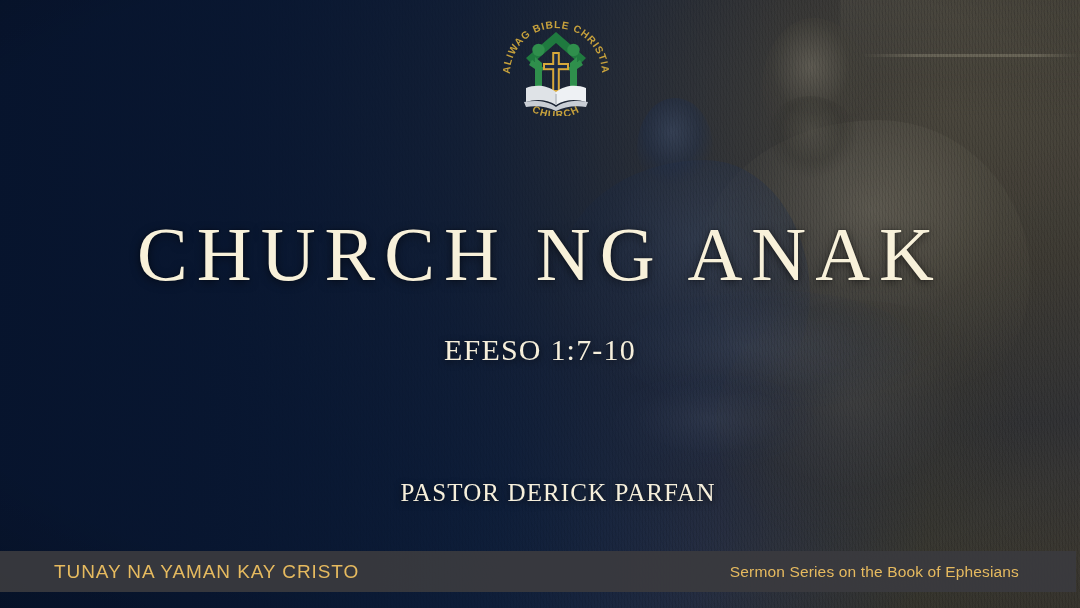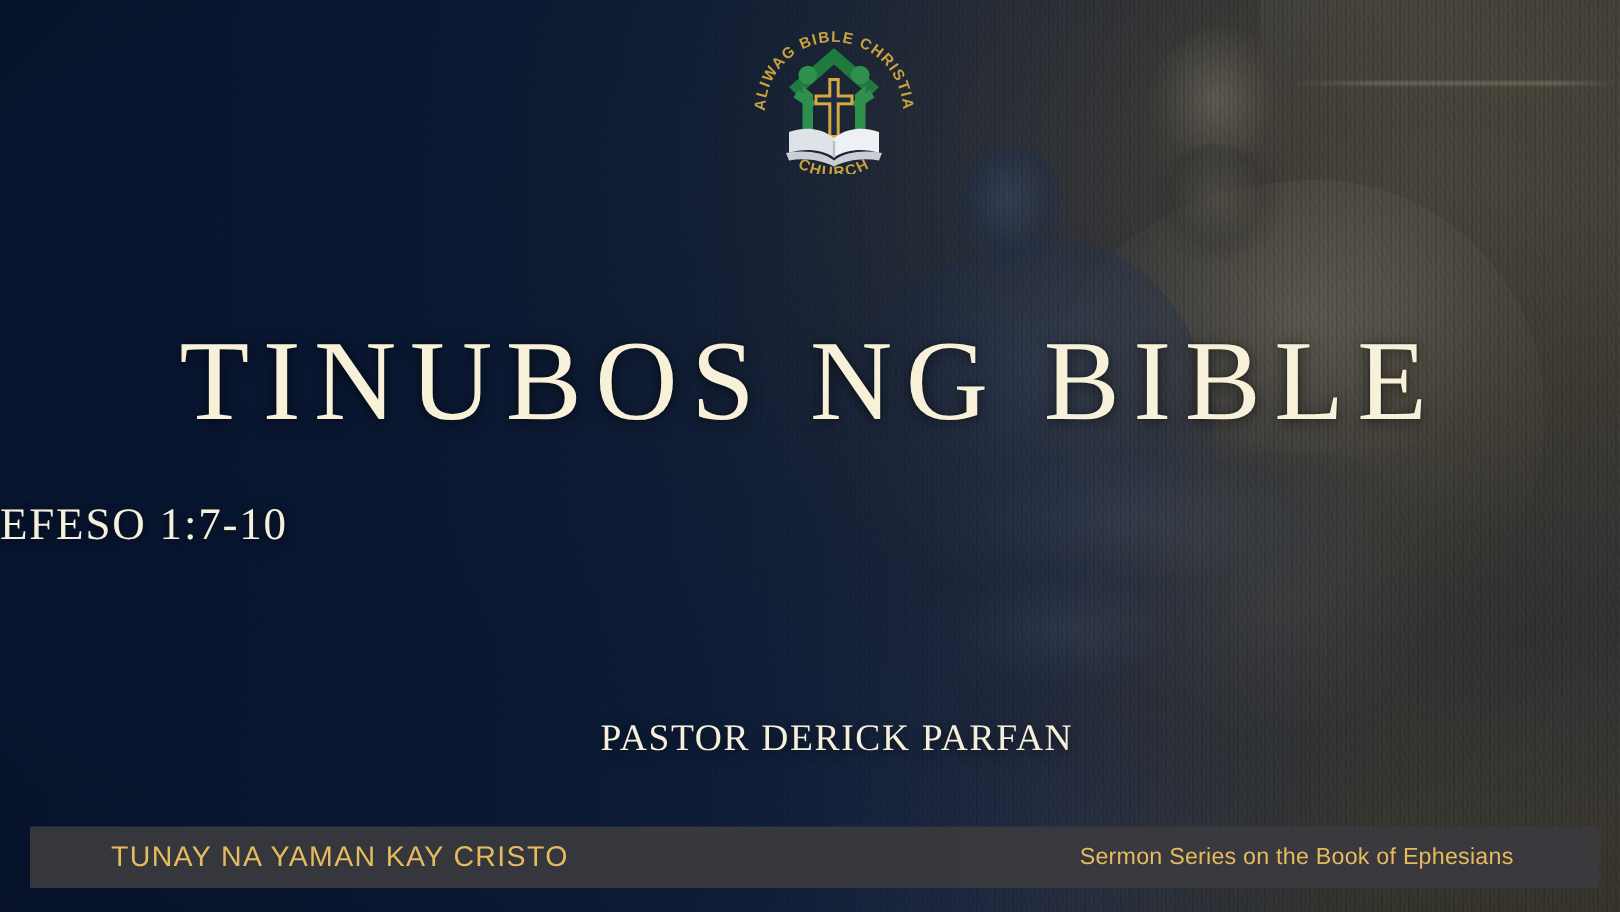--- a/index.html
+++ b/index.html
@@ -158,20 +158,21 @@
     font-weight: 400;
     letter-spacing: 9px;
     line-height: 1;
     text-shadow: 0 2px 10px rgba(0,0,0,0.55), 0 0 2px rgba(0,0,0,0.4);
     white-space: nowrap;
   }
   .verse {
     position: absolute;
     left: 0; right: 0;
     top: 333px;
+    text-align: center;
     color: #f6efdb;
     font-family: "Liberation Serif", serif;
     font-size: 30px;
     font-weight: 400;
     letter-spacing: 1.2px;
     text-shadow: 0 2px 7px rgba(0,0,0,0.60);
   }
   .speaker {
     position: absolute;
     left: 0; right: 0;
@@ -183,28 +184,27 @@
     font-weight: 400;
     letter-spacing: 1.1px;
     text-shadow: 0 2px 7px rgba(0,0,0,0.60);
     margin-left: 36px;
   }
 
   
   .footer {
     position: absolute;
     left: 0;
-    right: 14px;
+    right: 4px;
     top: 551px;
     height: 41px;
     background: rgba(58,58,62,0.93);
     display: flex;
     align-items: center;
     justify-content: space-between;
-    margin-left: 20px;
   }
   .footer-left {
     margin-left: 54px;
     color: #e6ba5f;
     font-family: "Liberation Sans", sans-serif;
     font-size: 19px;
     font-weight: 400;
     letter-spacing: 0.9px;
   }
   .footer-right {
@@ -274,21 +274,21 @@
 
       <g>
         <path d="M 62,84 C 52,76 40,77 32,80 L 32,94 C 41,91 53,91 62,97 Z" fill="#dfe3e7"></path>
         <path d="M 62,84 C 72,76 84,77 92,80 L 92,94 C 83,91 71,91 62,97 Z" fill="#eef1f4"></path>
         <path d="M 62,86 L 62,97" stroke="#b9bfc6" stroke-width="1.6" fill="none"></path>
         <path d="M 30,94 C 42,92 54,93 62,99 C 70,93 82,92 94,94 L 92,99 C 81,97 70,99 62,103 C 54,99 43,97 32,99 Z" fill="#c9ced5"></path>
       </g>
     </svg>
   </div>
 
-  <div class="title">TINUBOS NG BIBLE</div>
+  <div class="title">CHURCH NG ANAK</div>
   <div class="verse">EFESO 1:7-10</div>
   <div class="speaker">PASTOR DERICK PARFAN</div>
 
   <div class="footer">
     <div class="footer-left">TUNAY NA YAMAN KAY CRISTO</div>
     <div class="footer-right">Sermon Series on the Book of Ephesians</div>
   </div>
 
 </div>
 

